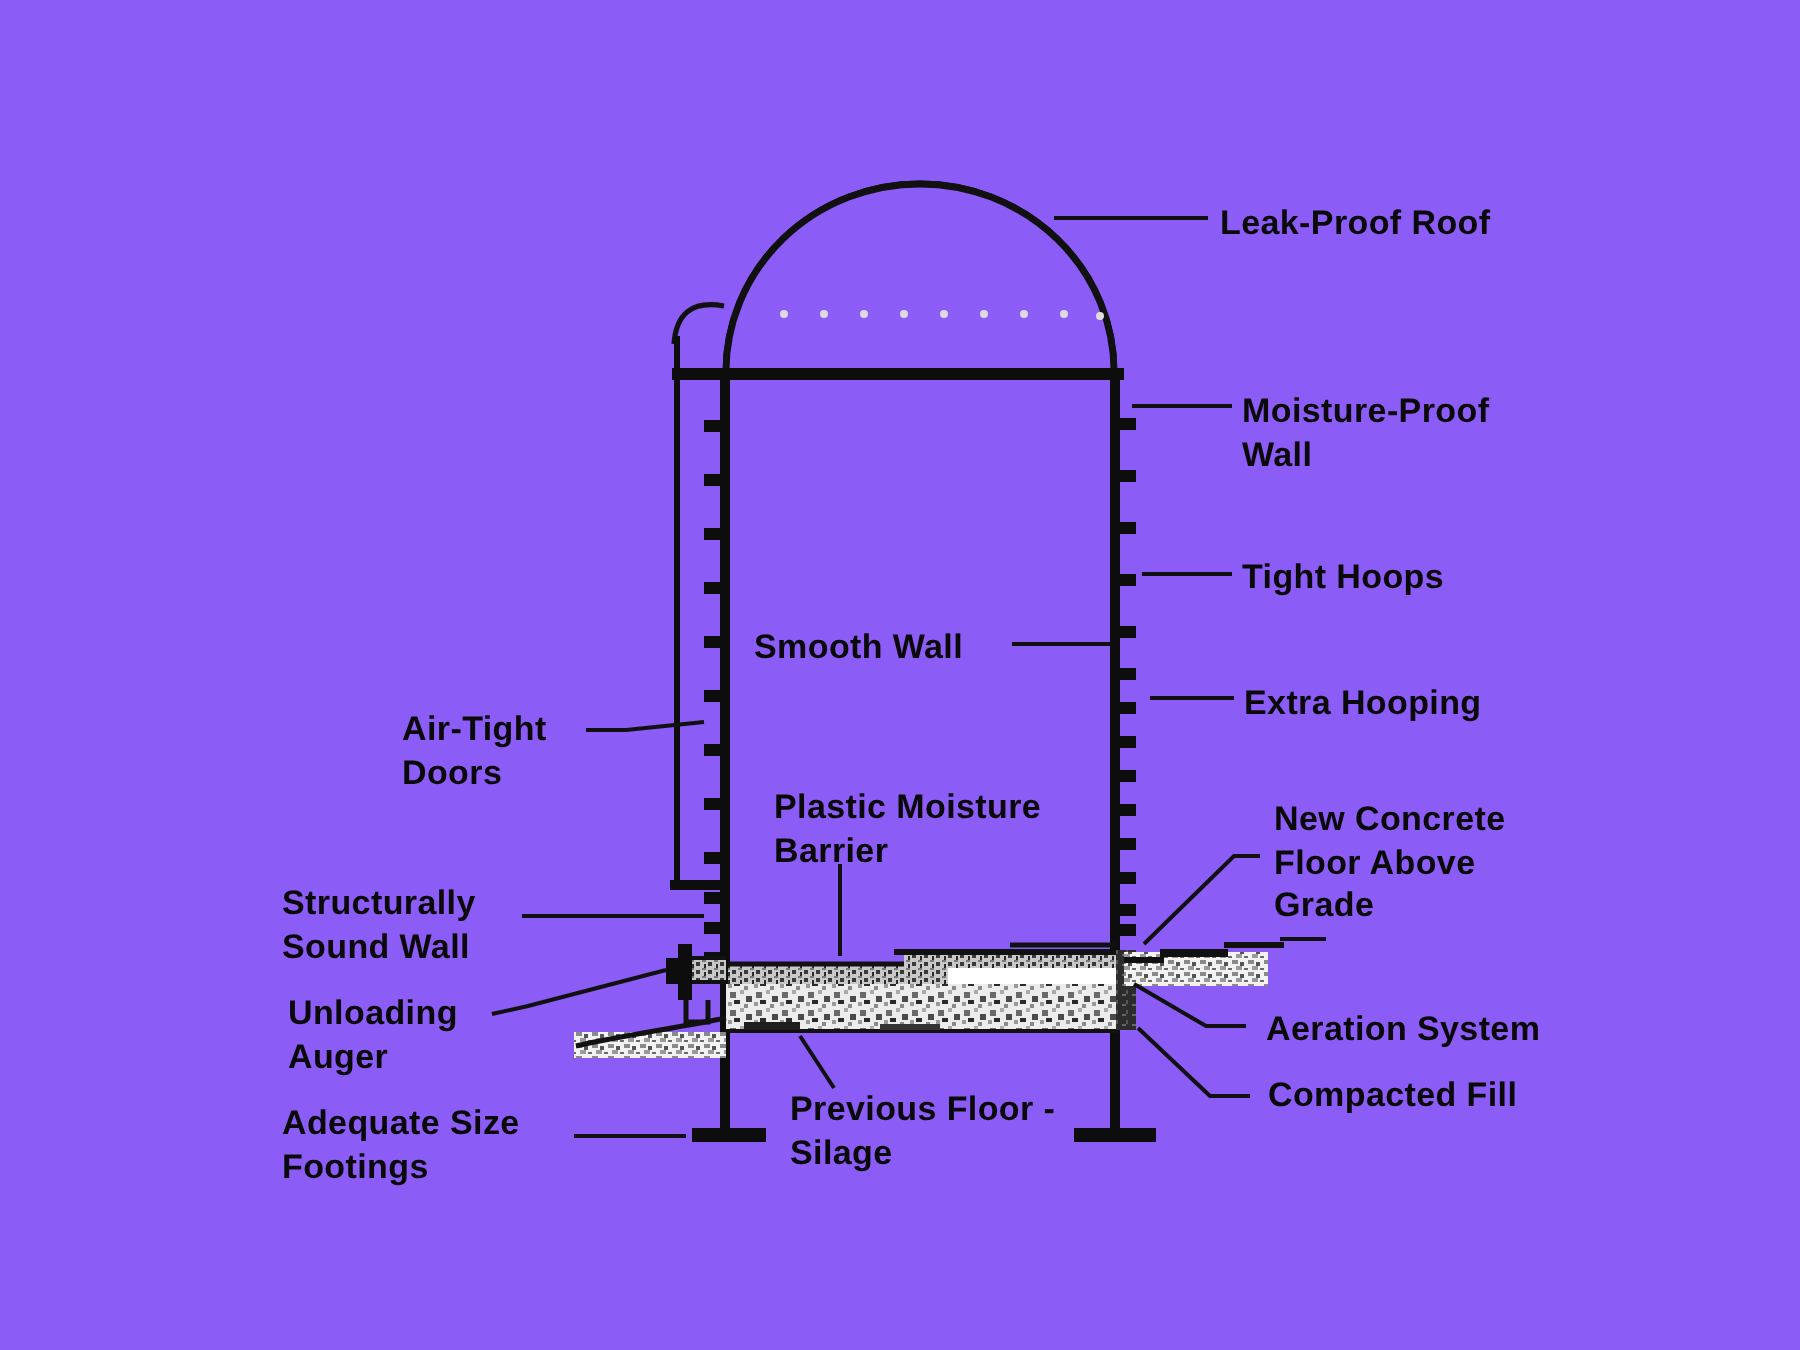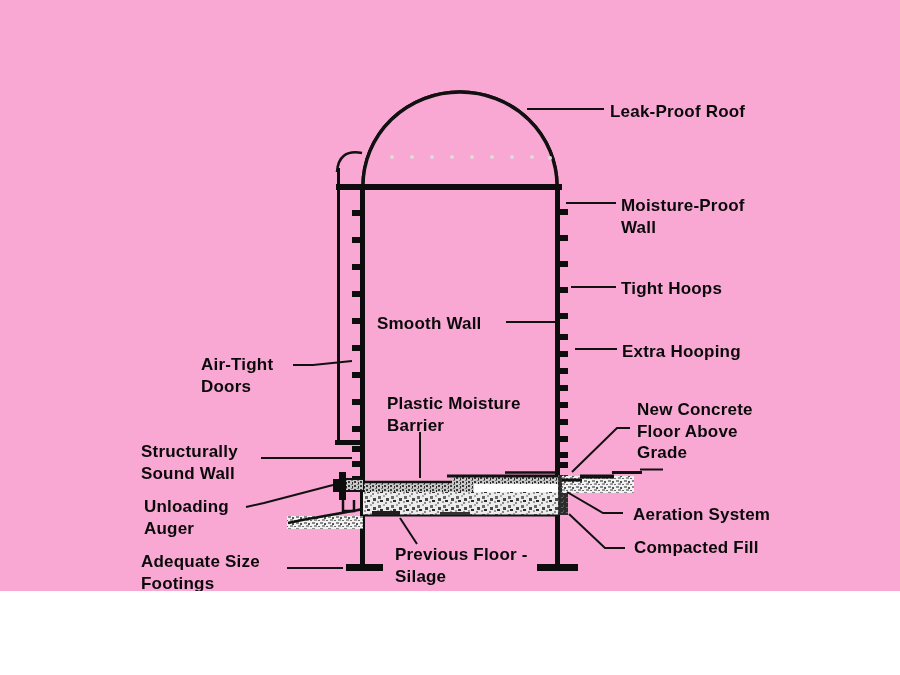--- a/index.html
+++ b/index.html
@@ -1,19 +1,19 @@
 <!DOCTYPE html>
 <html><head>
 <meta charset="utf-8">
 <style>
   html,body{margin:0;padding:0;background:#ffffff;}
   .stage{
     position:relative;
-    width:900px;height:591px;
-    background:#f9a8d4;
+    width:900px;height:675px;
+    background:#8b5cf6;
     overflow:hidden;
     font-family:"Liberation Sans",sans-serif;
   }
   .stage svg{position:absolute;left:0;top:0;}
   text.lbl{
     font-family:"Liberation Sans","DejaVu Sans",sans-serif;
     font-weight:bold;
     font-size:17px;
     letter-spacing:0.2px;
     fill:#0a0a0a;

